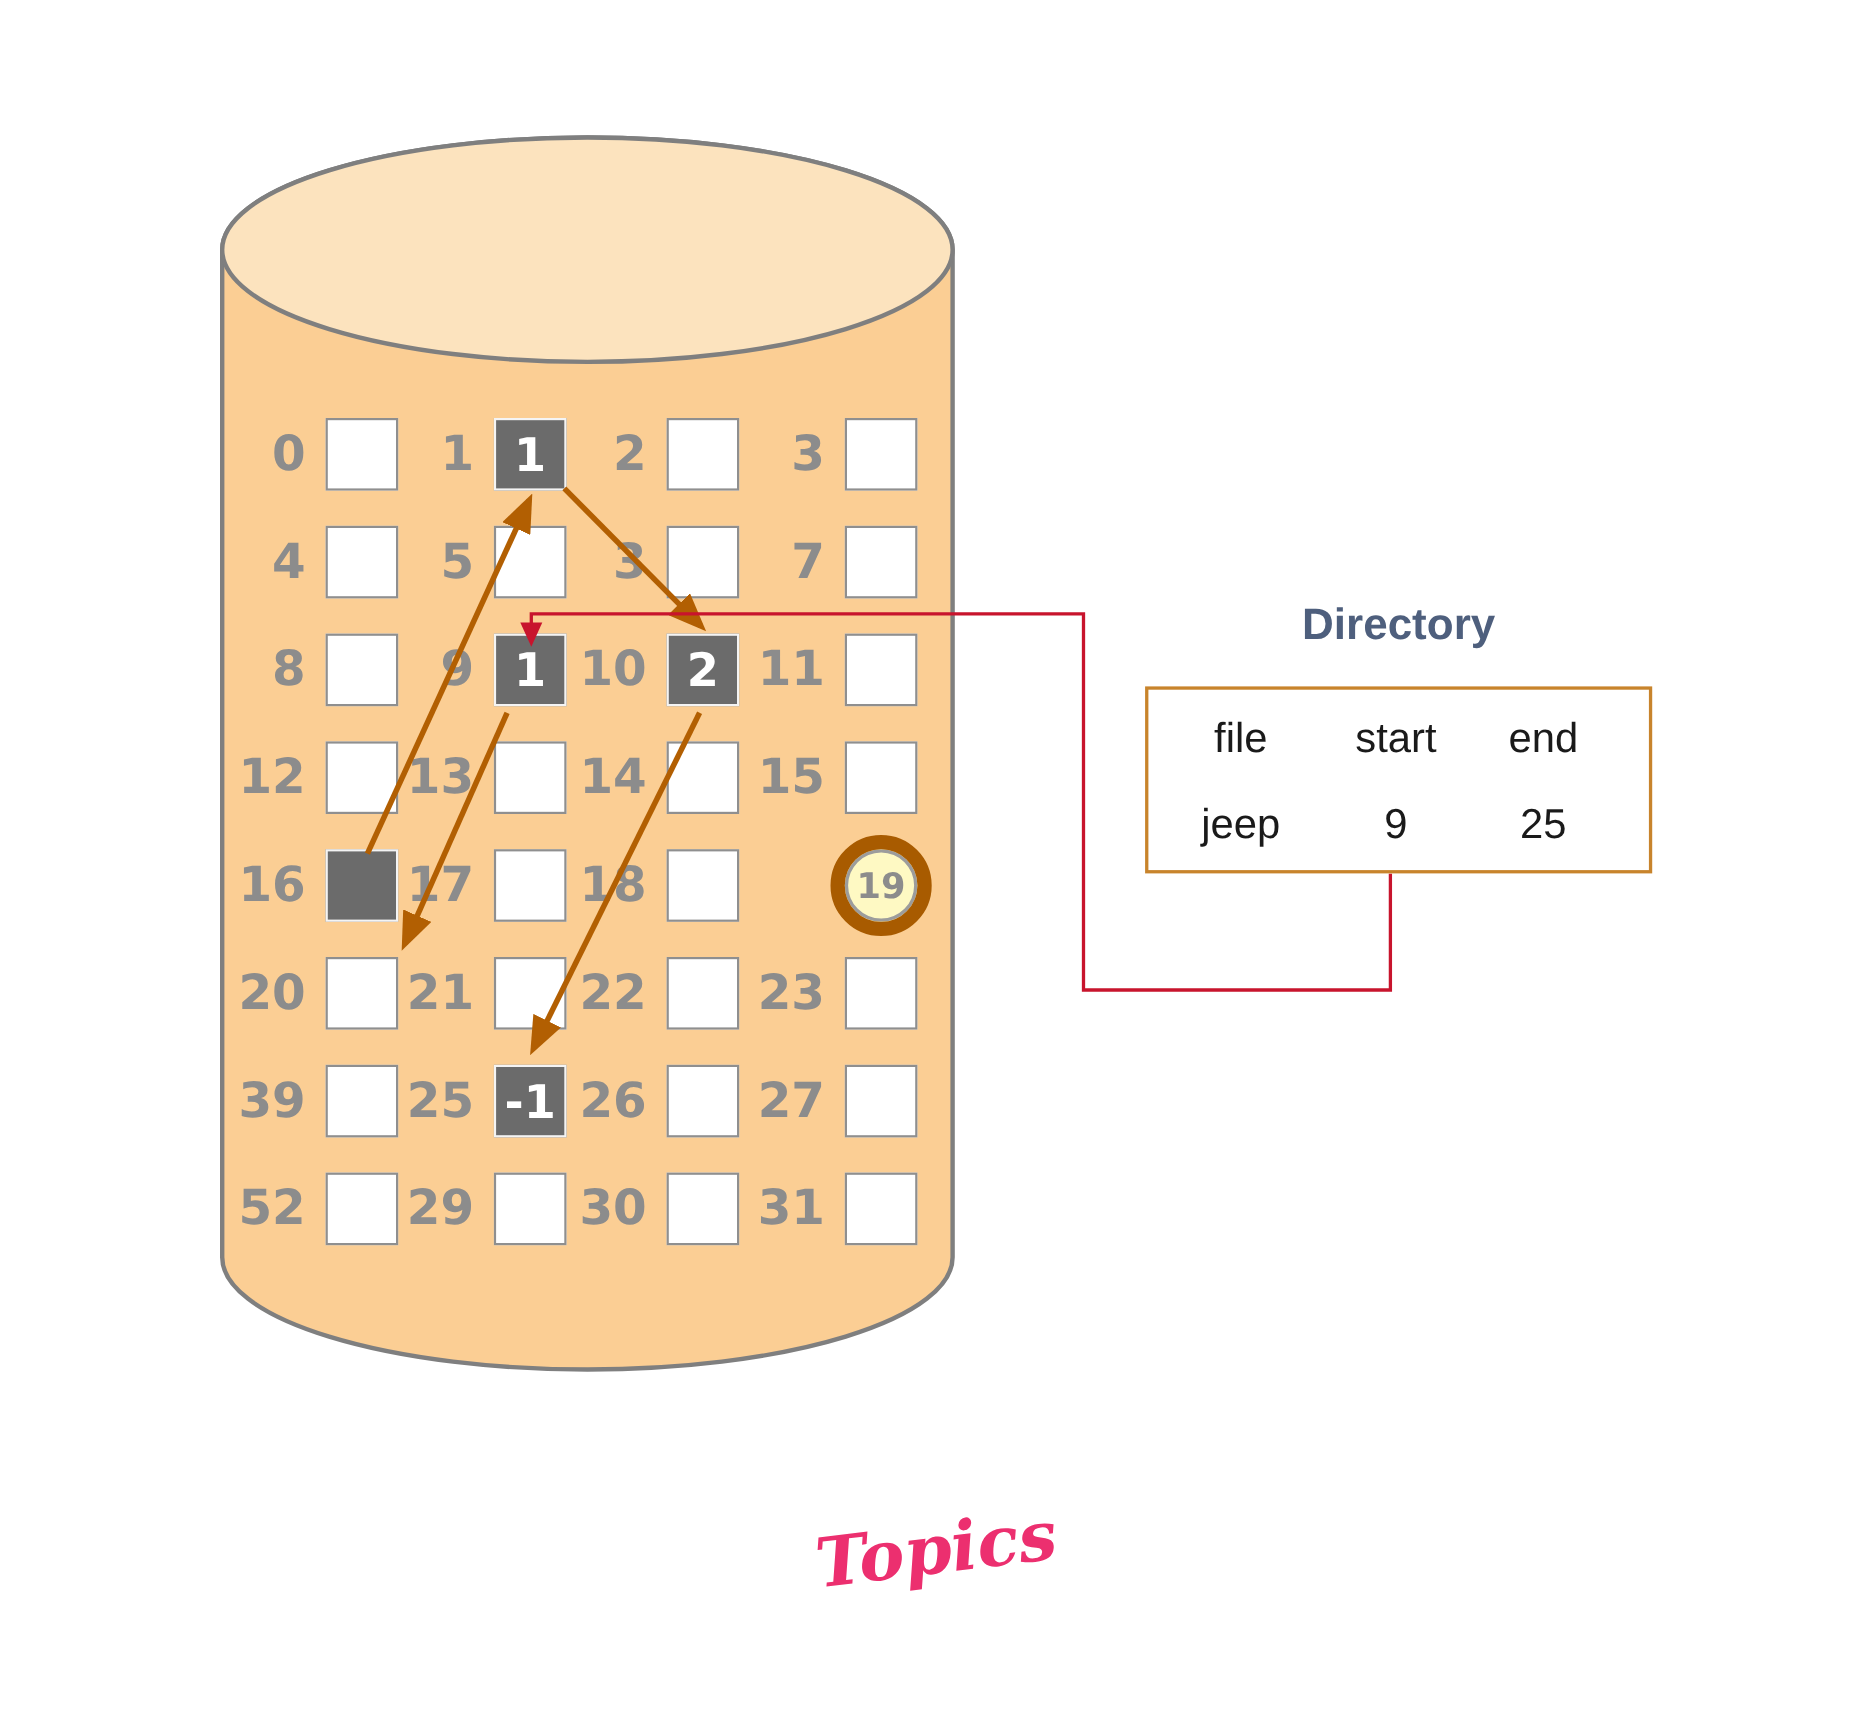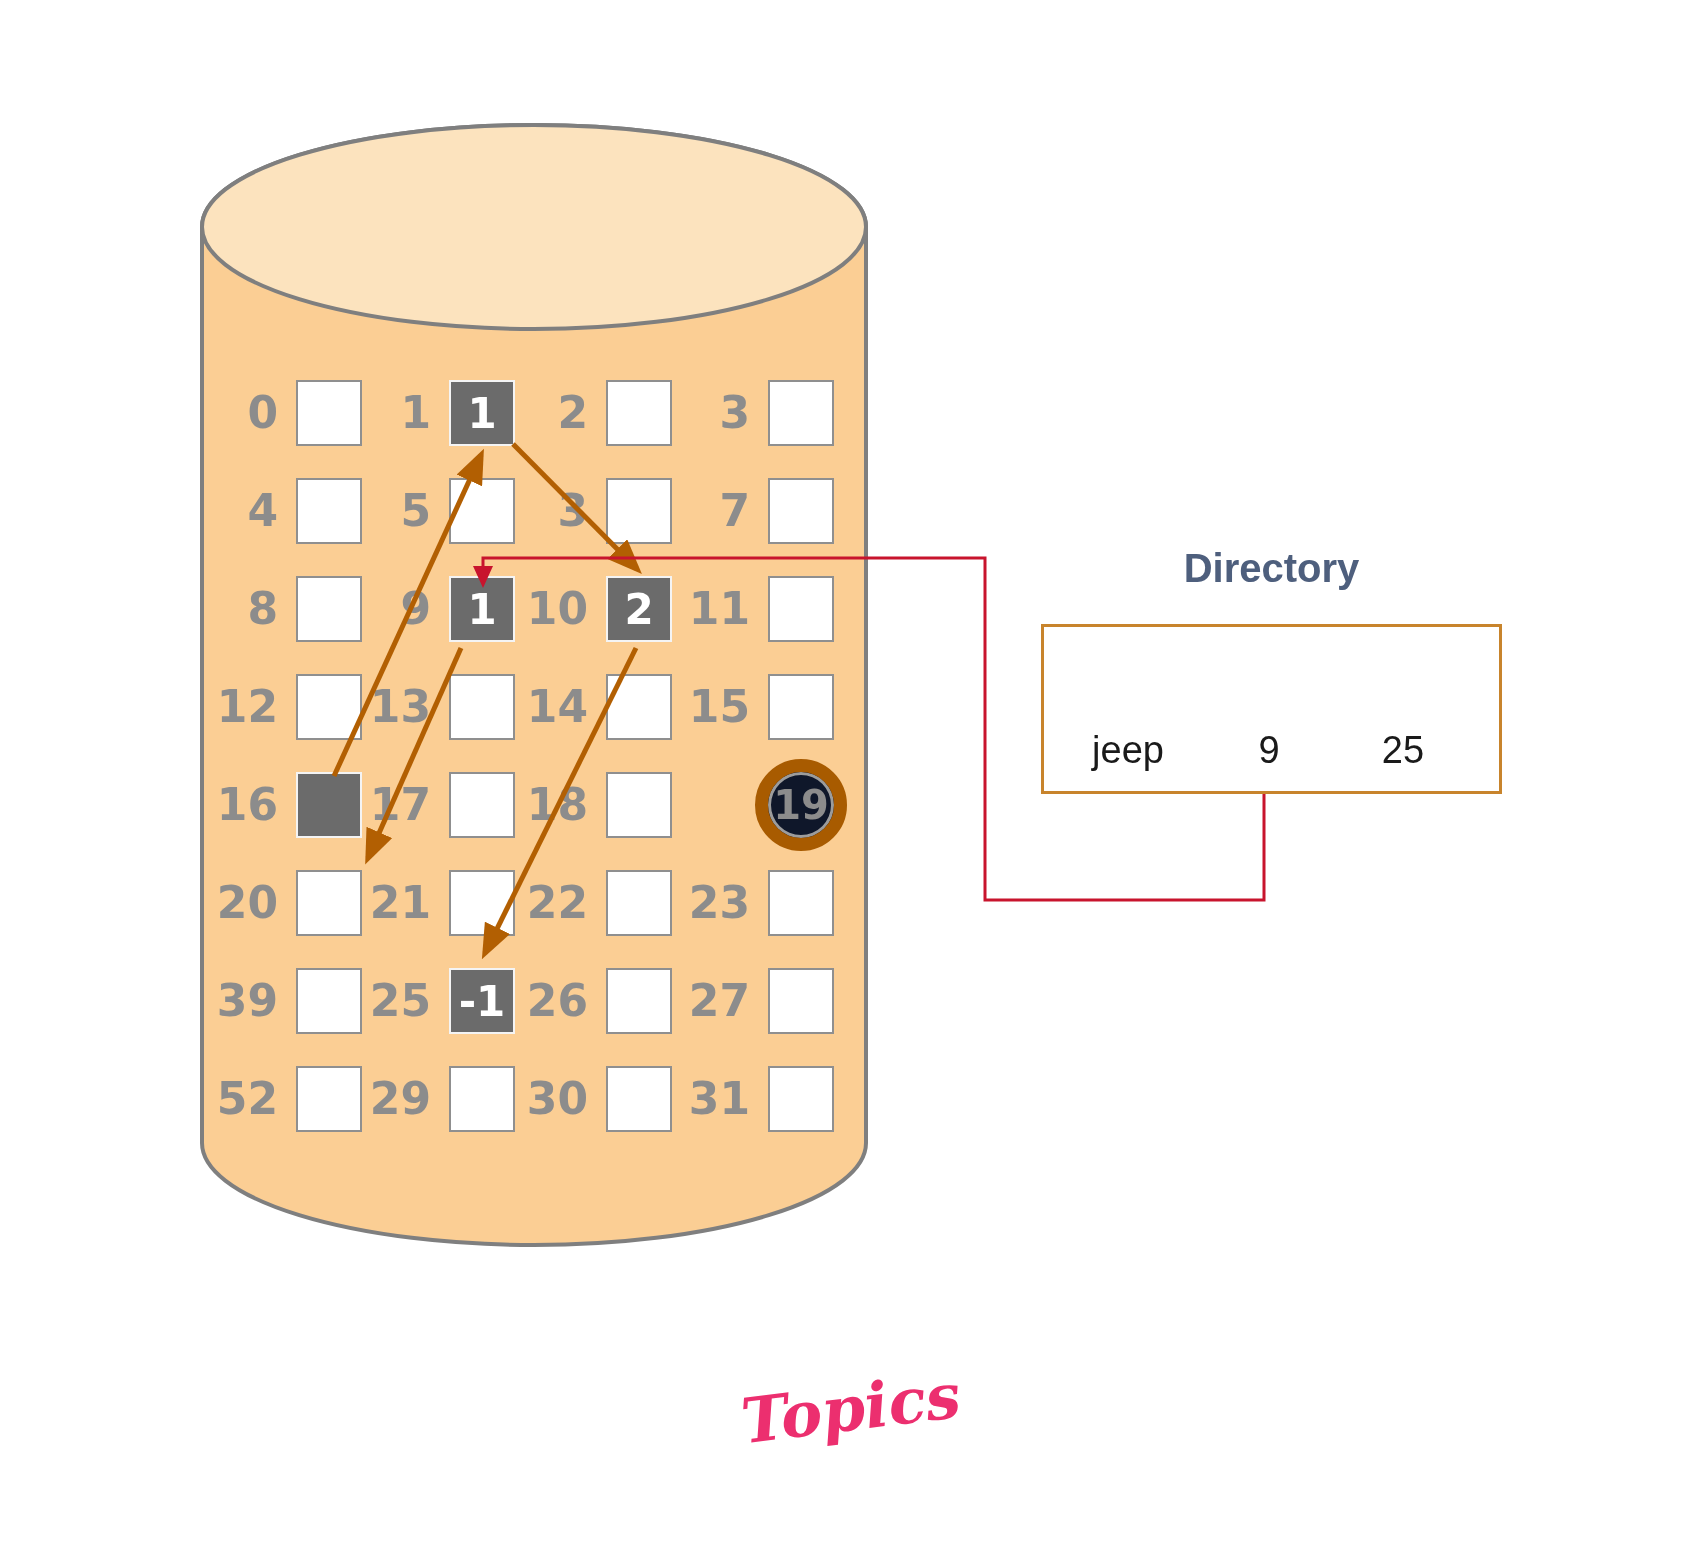--- a/index.html
+++ b/index.html
@@ -12,26 +12,26 @@
   #anno{position:absolute;left:0;top:0;width:1701px;height:1561px;z-index:4;}
 
   .blabel{position:absolute;height:52px;line-height:52px;text-align:right;
           color:var(--label-gray);font-family:"DejaVu Sans",sans-serif;
           font-weight:bold;font-size:44px;}
   .block{position:absolute;width:66px;height:66px;box-sizing:border-box;background:#fff;
          border:2px solid var(--block-border);}
   .block.dark{background:var(--block-dark);border:2px solid #f4f4f4;color:#fff;
          display:flex;align-items:center;justify-content:center;
          font-family:"DejaVu Sans",sans-serif;font-weight:bold;font-size:42px;}
-  .ring{position:absolute;width:66px;height:66px;background:#0f172a;box-sizing:content-box;
+  .ring{position:absolute;width:66px;height:66px;background:#fef9c3;box-sizing:content-box;
         border:13px solid var(--ring-brown);border-radius:50%;
         box-shadow:inset 0 0 0 3px #9c9c9c;
         display:flex;align-items:center;justify-content:center;
         color:var(--label-gray);font-family:"DejaVu Sans",sans-serif;
-        font-weight:bold;font-size:40px;}
+        font-weight:bold;font-size:32px;}
 
   .dirtitle{position:absolute;left:1041px;top:546px;width:461px;text-align:center;
         font-weight:bold;font-size:40px;color:var(--dir-title);}
   .dirbox{position:absolute;left:1041px;top:624px;width:461px;height:170px;
         box-sizing:border-box;background:#fff;border:3px solid var(--dir-border);}
   .dirrow{position:absolute;left:0;width:436px;display:grid;
         grid-template-columns:168px 114px 154px;font-size:38px;color:var(--text-dark);}
   .dirrow span{text-align:center;}
   .dirrow.hdr{top:24px;}
   .dirrow.val{top:102px;}
@@ -128,20 +128,25 @@
     <line x1="461" y1="648" x2="368" y2="858" style="stroke:var(--arrow-brown);stroke-width:5;" marker-end="url(#ah)"></line>
     <line x1="513" y1="444" x2="637" y2="569" style="stroke:var(--arrow-brown);stroke-width:5;" marker-end="url(#ah)"></line>
     <line x1="636" y1="648" x2="485" y2="953" style="stroke:var(--arrow-brown);stroke-width:5;" marker-end="url(#ah)"></line>
     <path d="M1264,794 L1264,900 L985,900 L985,558 L483,558 L483,568" style="fill:none;stroke:var(--red);stroke-width:3;"></path>
     <polygon points="473,566 493,566 483,588" style="fill:var(--red);"></polygon>
   </svg>
 
   <div id="anno">
     <div class="dirtitle">Directory</div>
     <div class="dirbox">
+      <div class="dirrow hdr">
+        <span>file</span>
+        <span>start</span>
+        <span>end</span>
+      </div>
       <div class="dirrow val">
         <span>jeep</span>
         <span>9</span>
         <span>25</span>
       </div>
     </div>
 
     <div class="topics">Topics</div>
   </div>
 

